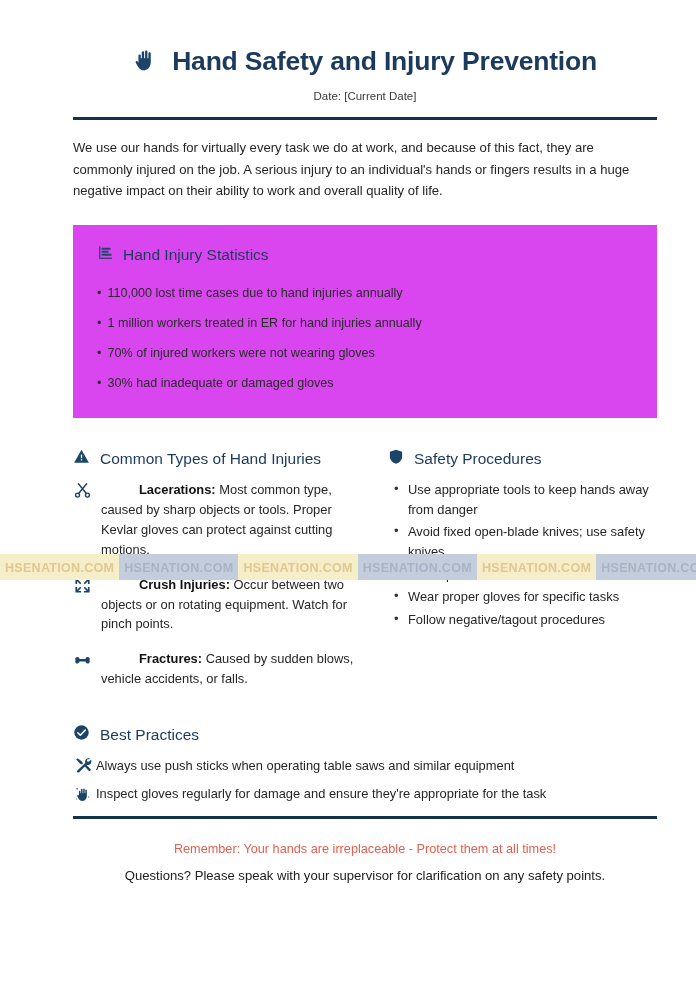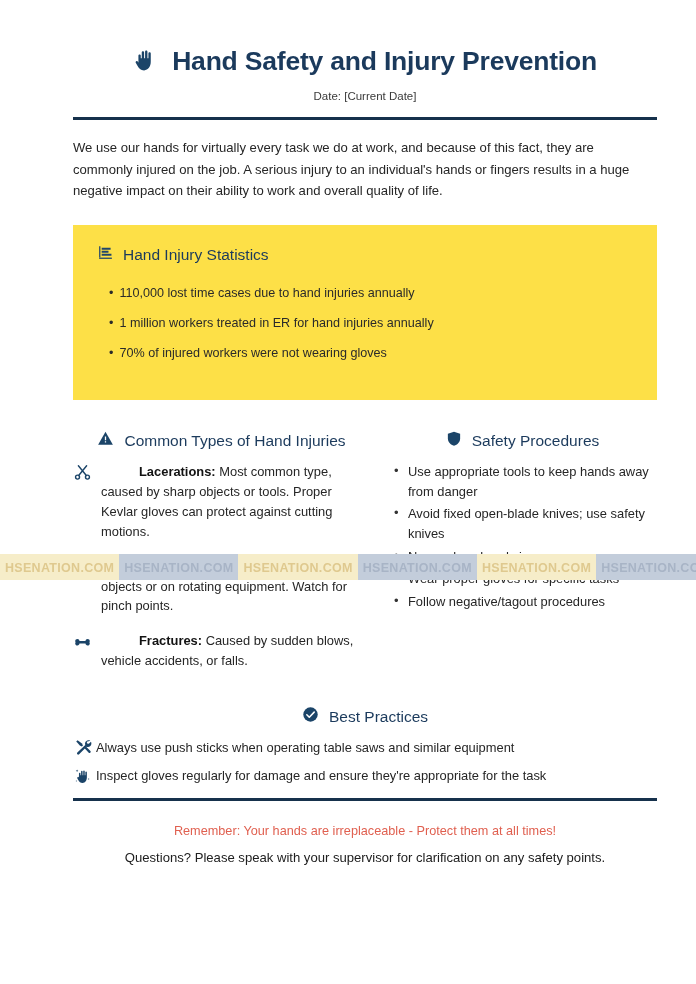--- a/index.html
+++ b/index.html
@@ -62,34 +62,34 @@
     margin: 17px 0 0 0;
     font-size: 13.1px;
     line-height: 1.62;
     color: #262626;
     text-align: left;
   }
 
   
   .stats-box {
     margin-top: 24px;
-    background: #fde047;
+    background: #d946ef;
     padding: 19px 24px 20px 24px;
   }
   .stats-head {
     display: flex;
     align-items: center;
     gap: 9px;
     font-size: 15.5px;
     color: #1b3a5c;
     margin-bottom: 13px;
   }
   .stats-list {
     list-style: none;
-    margin: 12px;
+    margin: 0;
     padding: 0;
   }
   .stats-list li {
     font-size: 12.6px;
     color: #2a2a2a;
     line-height: 1.35;
     padding: 6.5px 0;
   }
   .stats-list li::before {
     content: "\2022";
@@ -107,21 +107,20 @@
   .col-right { flex: 1 1 auto; }
 
   .sec-head {
     display: flex;
     align-items: center;
     gap: 10px;
     font-size: 15.5px;
     color: #1b3a5c;
     margin-bottom: 12px;
     line-height: 1.1;
-    justify-content: center;
   }
 
   .injury-item {
     display: flex;
     gap: 9px;
     margin-bottom: 15px;
   }
   .injury-icon {
     flex: 0 0 auto;
     padding-top: 2px;
@@ -246,20 +245,21 @@
           <path fill="#20456b" d="M3 19.2h18V21H3z"></path>
           <path fill="#20456b" d="M6.6 5.4h12.6v2.7H6.6zM6.6 9.6h9.6v2.7H6.6zM6.6 13.8h13.8v2.7H6.6z"></path>
         </svg>
       </span>
       <span>Hand Injury Statistics</span>
     </div>
     <ul class="stats-list">
       <li>110,000 lost time cases due to hand injuries annually</li>
       <li>1 million workers treated in ER for hand injuries annually</li>
       <li>70% of injured workers were not wearing gloves</li>
+      <li>30% had inadequate or damaged gloves</li>
     </ul>
   </div>
 
   <div class="cols">
 
     <div class="col-left">
       <div class="sec-head">
         <span>
           <svg width="17" height="17" viewBox="0 0 24 24" aria-hidden="true">
             <path fill="#1b4468" d="M12 2.4 22.4 20.8H1.6z"></path>

